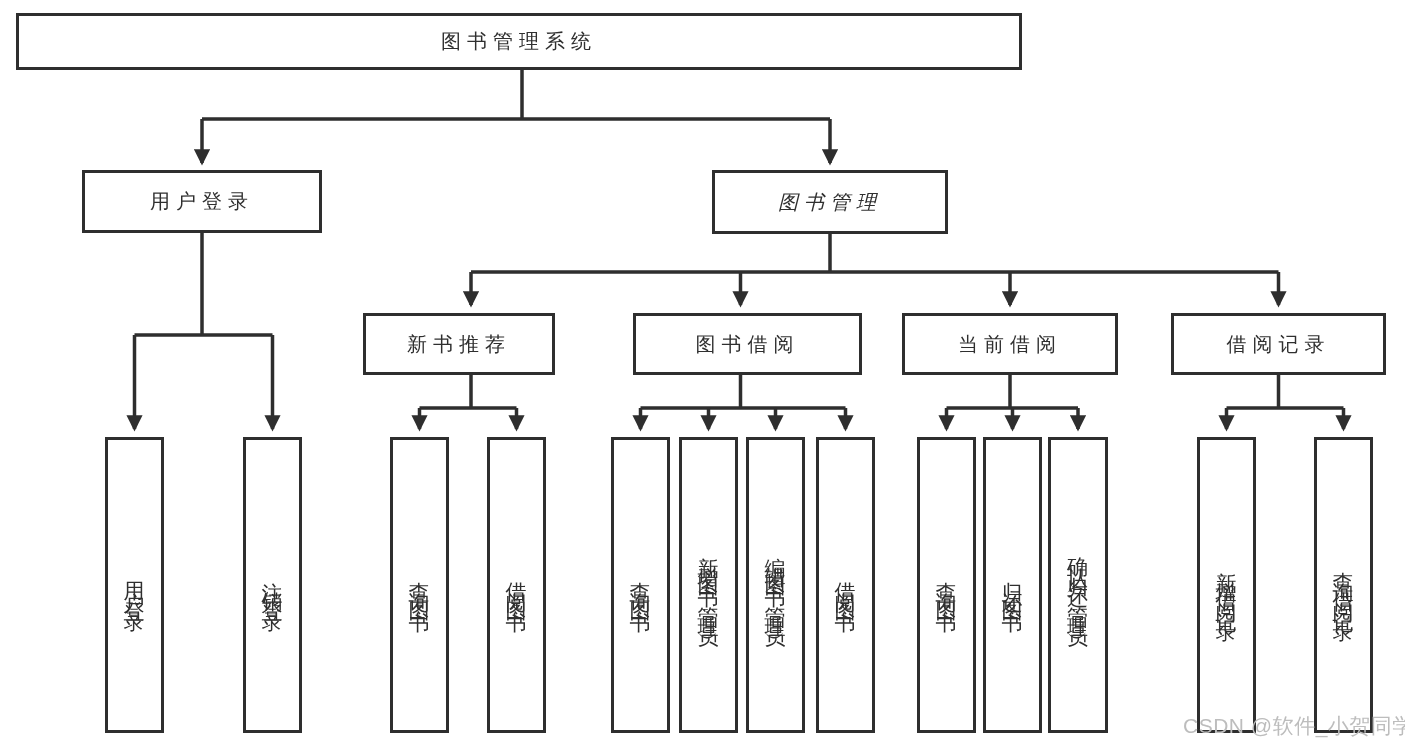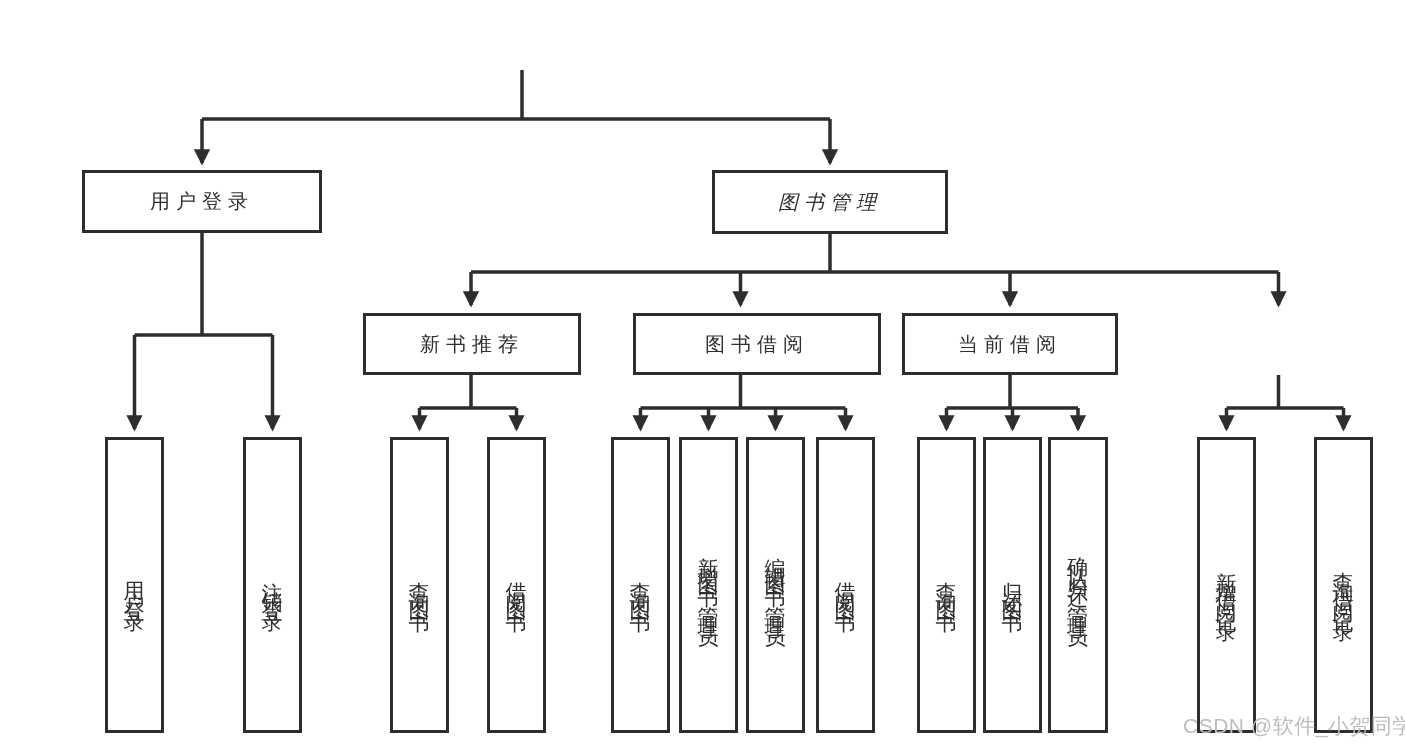--- a/index.html
+++ b/index.html
@@ -38,22 +38,22 @@
     line-height: 1;
     white-space: normal;
   }
   
   .n-root   { left: 16px;   top: 13px;  width: 1006px; height: 57px; }
   
   .n-login  { left: 82px;   top: 170px; width: 240px;  height: 63px; }
   .n-mgmt   { left: 712px;  top: 170px; width: 236px;  height: 64px; font-style: italic; }
   
   .n-l3     { top: 313px; height: 62px; }
-  .n-rec    { left: 363px;  width: 218px; }
-  .n-borrow { left: 633px;  width: 248px; }
+  .n-rec    { left: 363px;  width: 192px; }
+  .n-borrow { left: 633px;  width: 229px; }
   .n-cur    { left: 902px;  width: 216px; text-align: center; }
   .n-hist   { left: 1171px; width: 215px; }
   
   .n-leaf   { top: 437px; height: 296px; width: 59px; }
   .lf-0  { left: 105px; }
   .lf-1  { left: 243px; }
   .lf-2  { left: 390px; }
   .lf-3  { left: 487px; }
   .lf-4  { left: 611px; }
   .lf-5  { left: 679px; }
@@ -110,27 +110,29 @@
       <line x1="775.5" y1="408" x2="775.5" y2="429" marker-end="url(#arrow)"></line>
       <line x1="845.5" y1="408" x2="845.5" y2="429" marker-end="url(#arrow)"></line>
       <line x1="946.5" y1="408" x2="946.5" y2="429" marker-end="url(#arrow)"></line>
       <line x1="1012.5" y1="408" x2="1012.5" y2="429" marker-end="url(#arrow)"></line>
       <line x1="1078" y1="408" x2="1078" y2="429" marker-end="url(#arrow)"></line>
       <line x1="1226.5" y1="408" x2="1226.5" y2="429" marker-end="url(#arrow)"></line>
       <line x1="1343.5" y1="408" x2="1343.5" y2="429" marker-end="url(#arrow)"></line>
     </g>
   </svg>
 
+  <div class="node n-root">图书管理系统</div>
 
   <div class="node n-login">用户登录</div>
   <div class="node n-mgmt">图书管理</div>
 
   <div class="node n-l3 n-rec">新书推荐</div>
   <div class="node n-l3 n-borrow">图书借阅</div>
   <div class="node n-l3 n-cur">当前借阅</div>
+  <div class="node n-l3 n-hist">借阅记录</div>
 
   <div class="node v n-leaf lf-0">用户登录</div>
   <div class="node v n-leaf lf-1">注销登录</div>
   <div class="node v n-leaf lf-2">查询图书</div>
   <div class="node v n-leaf lf-3">借阅图书</div>
   <div class="node v n-leaf lf-4">查询图书</div>
   <div class="node v n-leaf lf-5">新增图书（管理员）</div>
   <div class="node v n-leaf lf-6">编辑图书（管理员）</div>
   <div class="node v n-leaf lf-7">借阅图书</div>
   <div class="node v n-leaf lf-8">查询图书</div>

